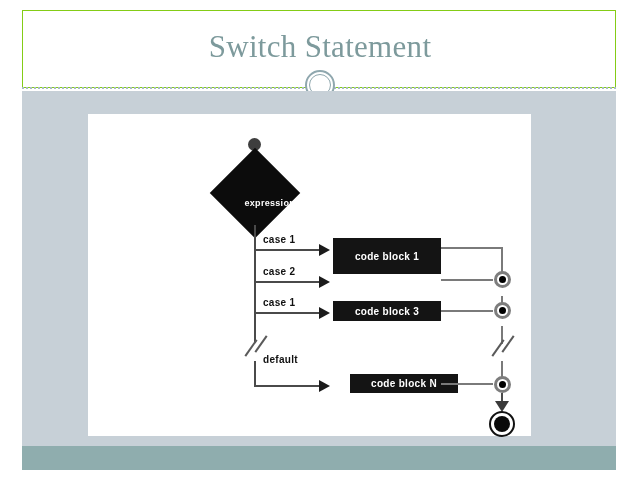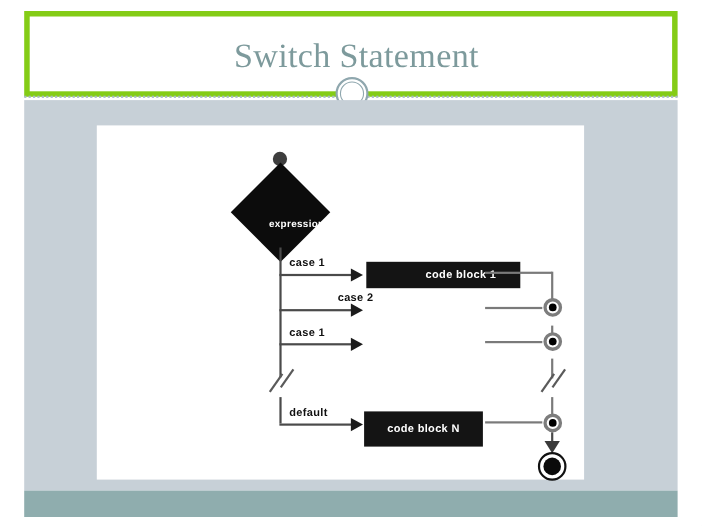--- a/index.html
+++ b/index.html
@@ -21,21 +21,21 @@
     height: 478px;
     background: #ffffff;
   }
 
   
   #title-band {
     position: absolute;
     left: 22px; top: 10px;
     width: 594px; height: 78px;
     background: #ffffff;
-    border: 5px solid #84cc16;
+    border: 1px solid #84cc16;
     box-sizing: border-box;
   }
   #slide-title {
     position: absolute;
     left: 0; top: 18px;
     width: 594px;
     text-align: center;
     font-family: "Liberation Serif", serif;
     font-size: 31px;
     font-weight: 400;
@@ -241,37 +241,38 @@
 
       <div class="vline" style="left:166px; top:111px; height:118px;"></div>
       <div class="vline" style="left:166px; top:247px; height:24px;"></div>
 
       <div class="slash" style="left:162px; top:224px;"></div>
       <div class="slash" style="left:172px; top:220px;"></div>
 
       <div class="case-label" style="left:175px; top:120px;">case 1</div>
       <div class="hline" style="left:166px; top:135px; width:70px;"></div>
       <div class="arrow-right" style="left:231px; top:130px;"></div>
-      <div class="code-block" style="left:245px; top:124px; width:108px; height:24px;padding-left:32px;">code block 1</div>
+      <div class="code-block" style="left:245px; top:124px; width:108px; height:36px;">code block 1</div>
       <div class="hline-lt" style="left:353px; top:133px; width:61px;"></div>
 
-      <div class="case-label" style="left:175px; top:152px;margin-left:44px;">case 2</div>
+      <div class="case-label" style="left:175px; top:152px;">case 2</div>
       <div class="hline" style="left:166px; top:167px; width:70px;"></div>
       <div class="arrow-right" style="left:231px; top:162px;"></div>
       <div class="hline-lt" style="left:353px; top:165px; width:52px;"></div>
 
       <div class="case-label" style="left:175px; top:183px;">case 1</div>
       <div class="hline" style="left:166px; top:198px; width:70px;"></div>
       <div class="arrow-right" style="left:231px; top:193px;"></div>
+      <div class="code-block" style="left:245px; top:187px; width:108px; height:20px;">code block 3</div>
       <div class="hline-lt" style="left:353px; top:196px; width:52px;"></div>
 
-      <div class="case-label" style="left:175px; top:256px;">default</div>
+      <div class="case-label" style="left:175px; top:240px;">default</div>
       <div class="hline" style="left:166px; top:271px; width:70px;"></div>
       <div class="arrow-right" style="left:231px; top:266px;"></div>
-      <div class="code-block" style="left:243px; top:260px; width:108px; height:32px;">code block N</div>
+      <div class="code-block" style="left:262px; top:260px; width:108px; height:19px;">code block N</div>
       <div class="hline-lt" style="left:353px; top:269px; width:52px;"></div>
 
       <div class="vline-lt" style="left:413px; top:133px; height:34px;"></div>
       <div class="vline-lt" style="left:413px; top:182px; height:15px;"></div>
       <div class="vline-lt" style="left:413px; top:212px; height:18px;"></div>
       <div class="vline-lt" style="left:413px; top:247px; height:24px;"></div>
 
       <div class="slash" style="left:409px; top:224px;"></div>
       <div class="slash" style="left:419px; top:220px;"></div>
 

